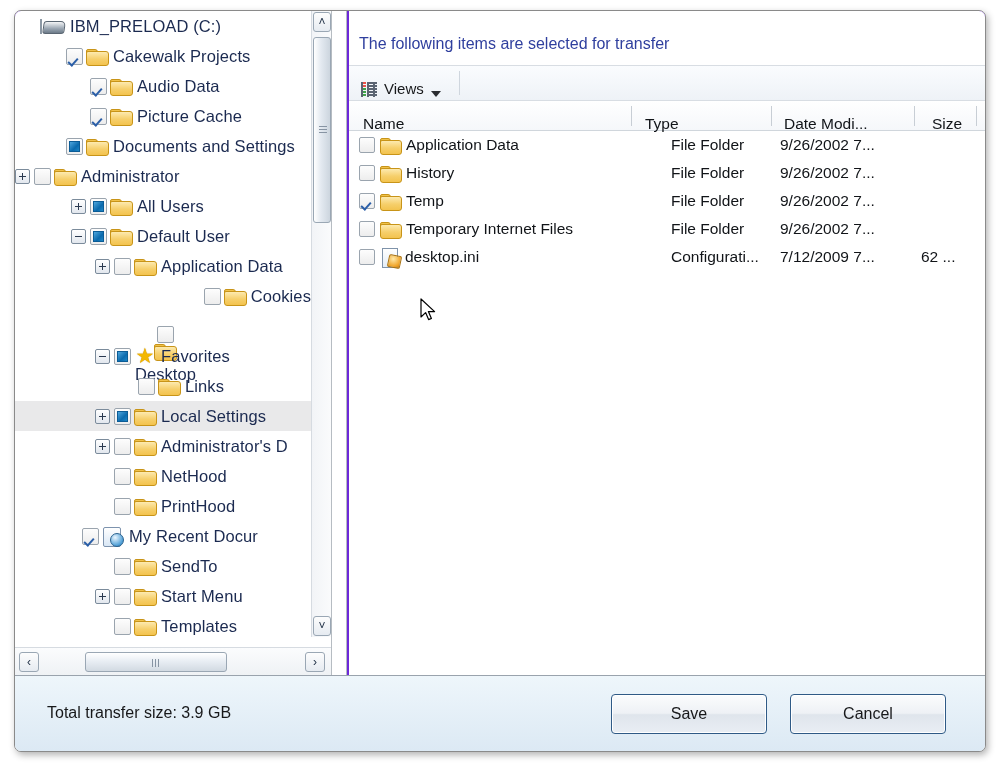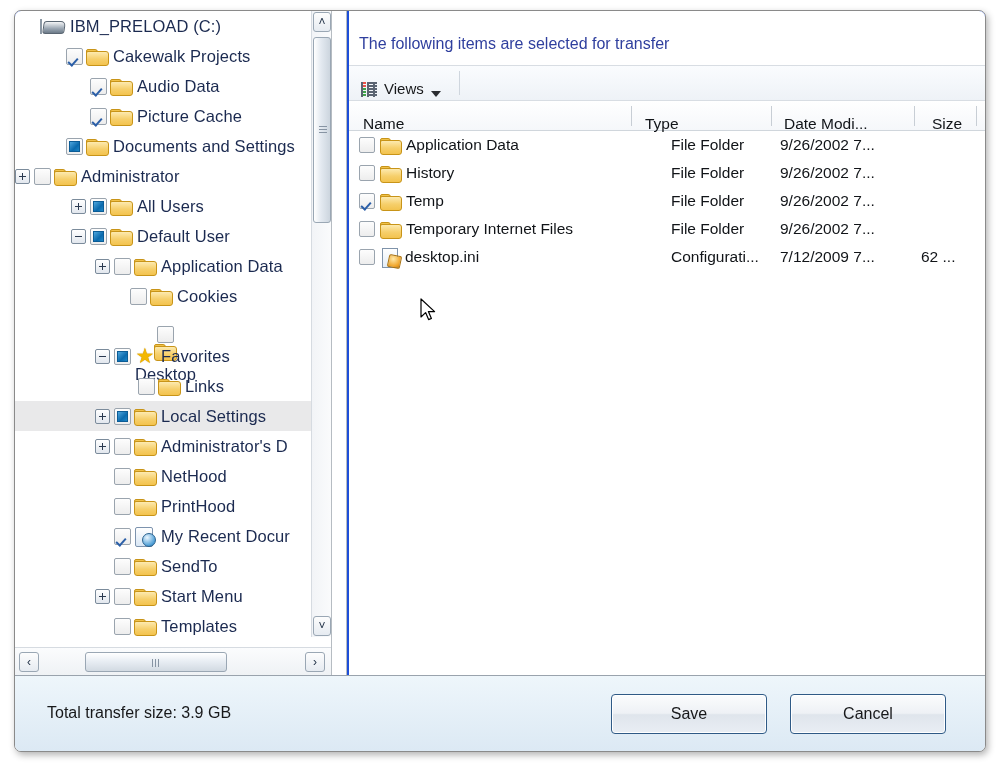--- a/index.html
+++ b/index.html
@@ -21,21 +21,21 @@
     border-radius: 7px;
     box-shadow: 2px 3px 7px rgba(0,0,0,0.30);
     overflow: hidden;
   }
 
   
   #split {
     position: absolute;
     left: 0; top: 0; right: 0;
     height: 664px;
-    background: #1d4ed8;
+    background: #6d28d9;
   }
 
   
   #tree-pane {
     position: absolute;
     left: 0; top: 0;
     width: 316px; height: 664px;
     background: #ffffff;
     overflow: hidden;
   }
@@ -436,21 +436,21 @@
             <span class="cb partial"></span>
             <span class="folder"></span>
             <span class="tree-label">Default User</span>
           </div>
           <div class="tree-row" style="padding-left: 80px;">
             <span class="expander plus"></span>
             <span class="cb"></span>
             <span class="folder"></span>
             <span class="tree-label">Application Data</span>
           </div>
-          <div class="tree-row" style="padding-left: 96px;">
+          <div class="tree-row" style="padding-left: 33px; justify-content: flex-end;">
             <span class="expander none"></span>
             <span class="cb"></span>
             <span class="folder"></span>
             <span class="tree-label">Cookies</span>
           </div>
           <div class="tree-row" style=" flex-direction: column;">
             <span class="expander none"></span>
             <span class="cb"></span>
             <span class="folder"></span>
             <span class="tree-label">Desktop</span>
@@ -484,21 +484,21 @@
             <span class="cb"></span>
             <span class="folder"></span>
             <span class="tree-label">NetHood</span>
           </div>
           <div class="tree-row" style="padding-left: 80px;">
             <span class="expander none"></span>
             <span class="cb"></span>
             <span class="folder"></span>
             <span class="tree-label">PrintHood</span>
           </div>
-          <div class="tree-row" style="padding-left: 80px;">
+          <div class="tree-row" style=" margin-left: 48px;">
             <span class="expander none"></span>
             <span class="cb checked"></span>
             <span class="recent"></span>
             <span class="tree-label">My Recent Docur</span>
           </div>
           <div class="tree-row" style="padding-left: 80px;">
             <span class="expander none"></span>
             <span class="cb"></span>
             <span class="folder"></span>
             <span class="tree-label">SendTo</span>

